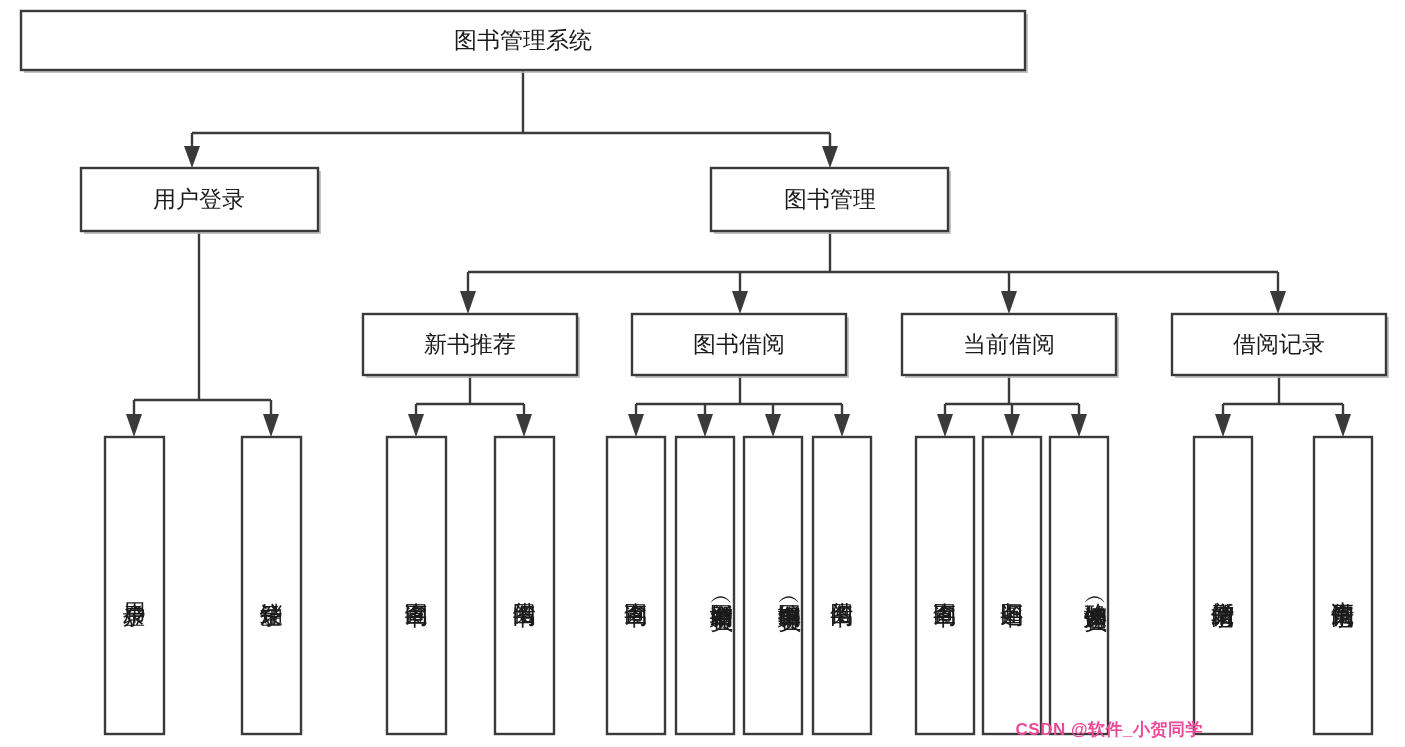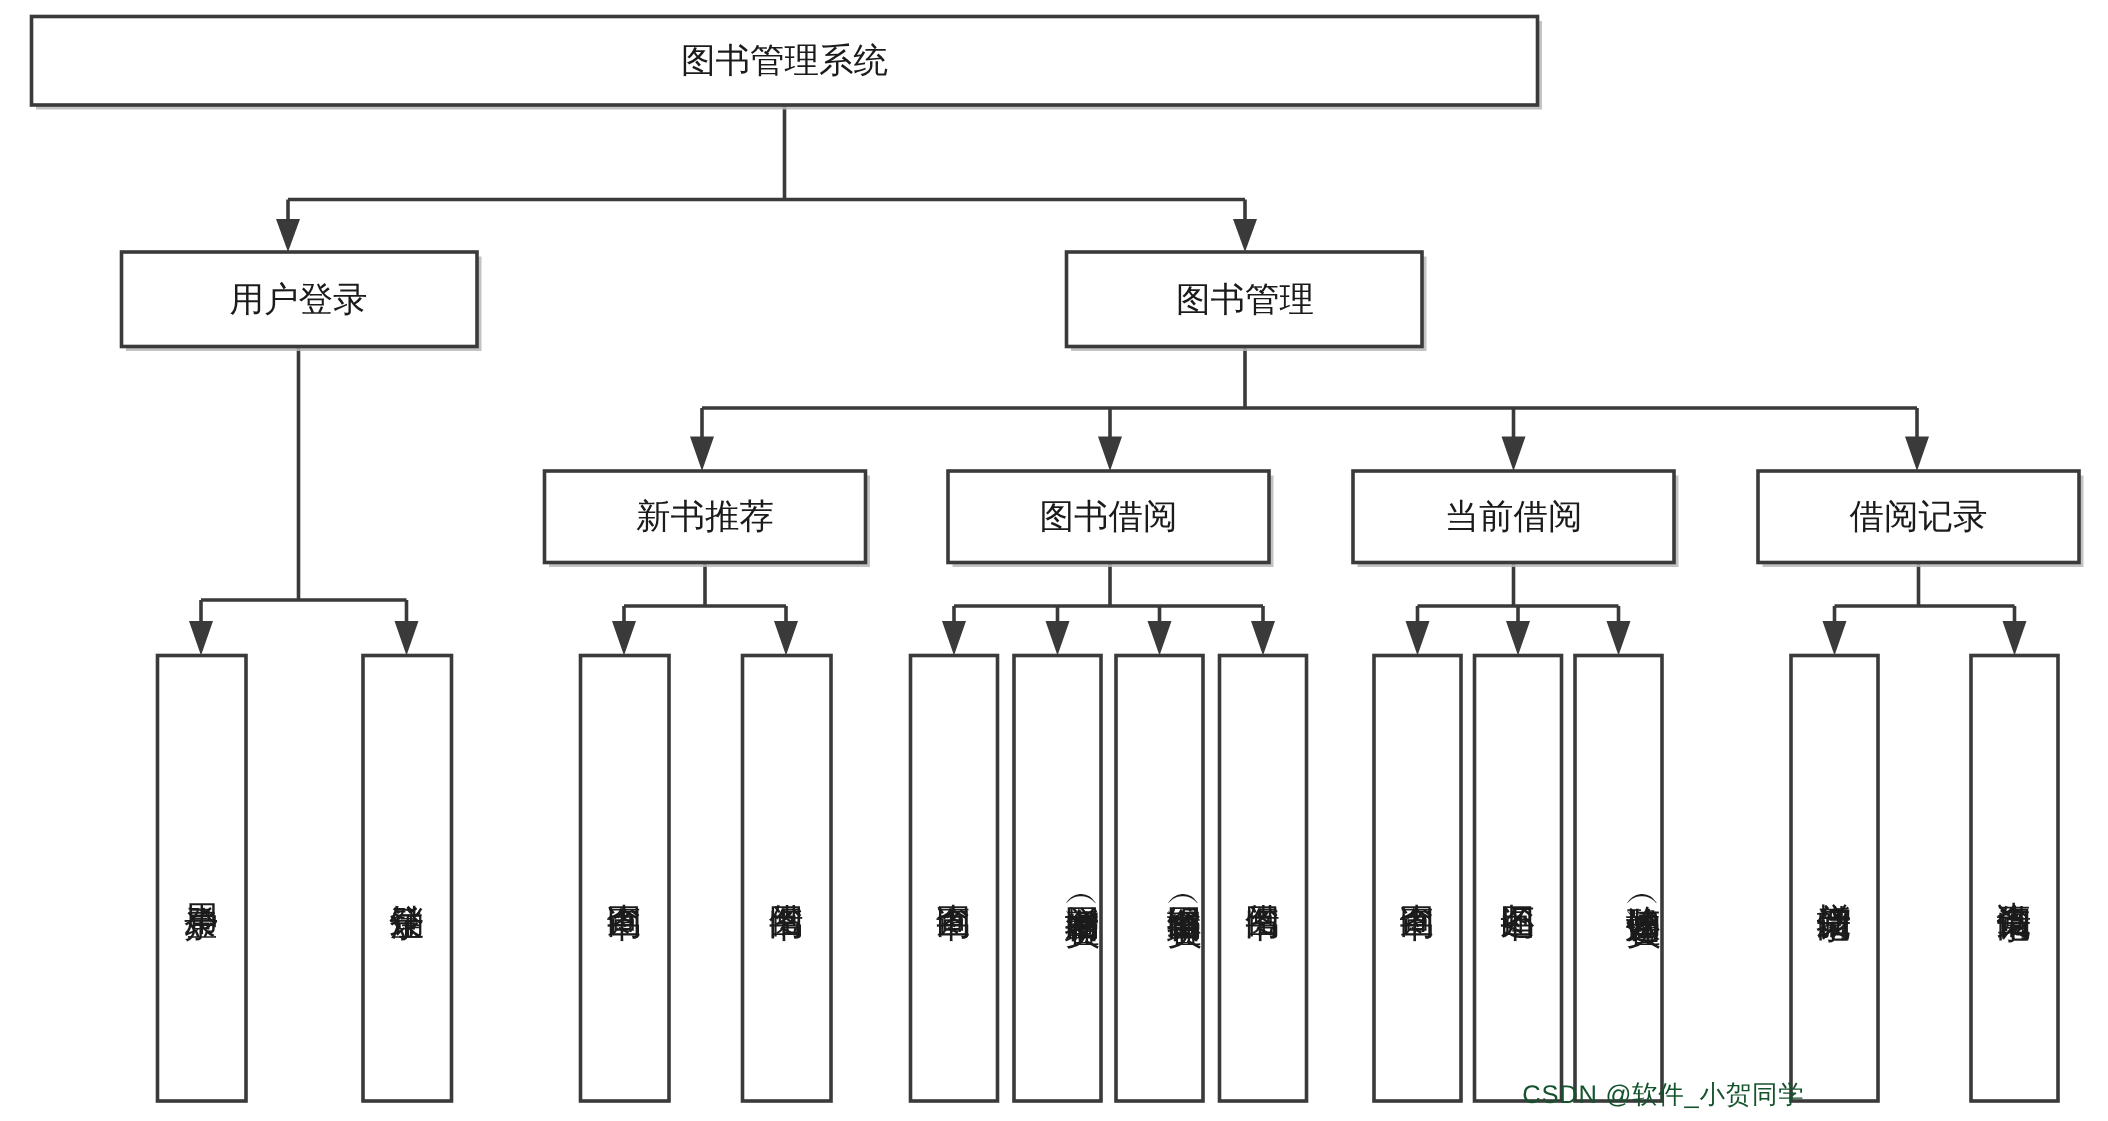--- a/index.html
+++ b/index.html
@@ -67,24 +67,25 @@
     justify-content: center;
     white-space: nowrap;
     user-select: none;
   }
   .watermark {
     position: absolute;
     right: 10px;
     bottom: 6px;
     font-family: "Liberation Sans", "DejaVu Sans", sans-serif;
     font-size: 17px;
-    color: #14532d;
+    color: #ec4899;
     letter-spacing: 0.5px;
     white-space: nowrap;
     pointer-events: none;
+    font-weight: bold;
   }
 </style>
 </head>
 <body>
 
 <div id="diagram-root">
 
   <svg id="flowchart" viewBox="0 0 1405 747">
 
     <g>

